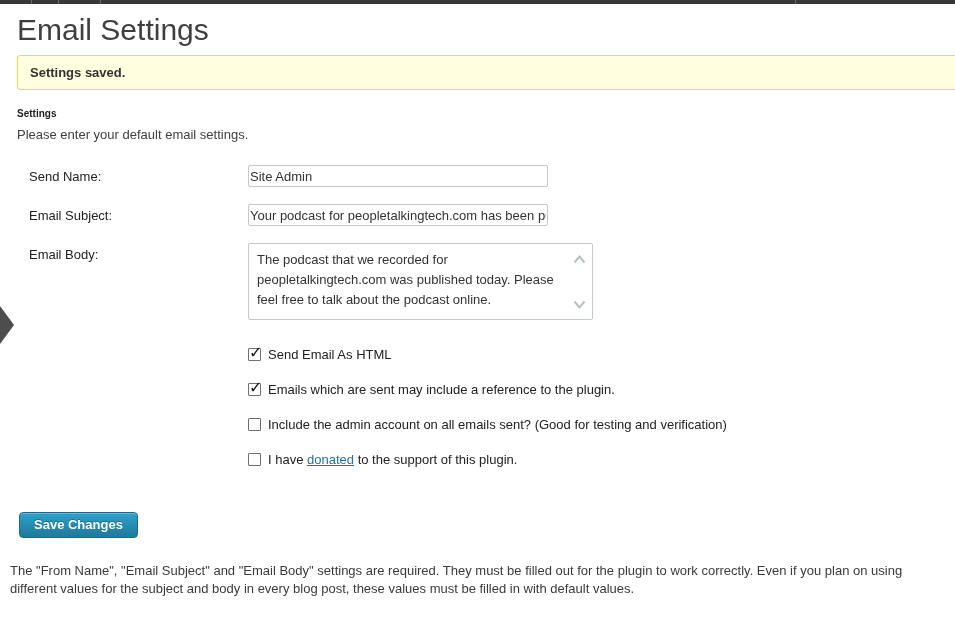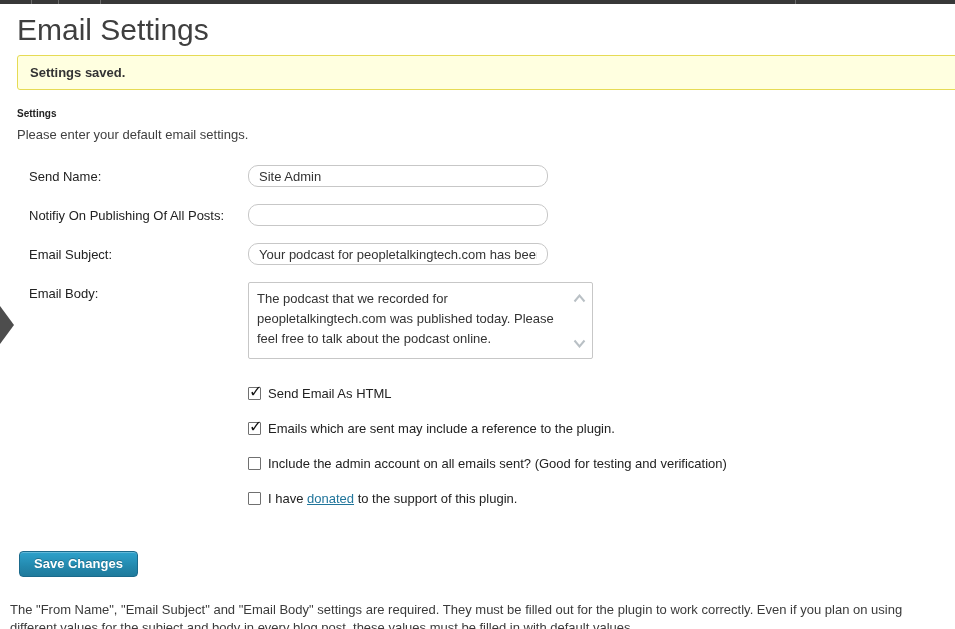--- a/index.html
+++ b/index.html
@@ -59,22 +59,22 @@
     display: grid;
     grid-template-columns: 231px auto;
     align-items: start;
     margin-bottom: 17px;
   }
   .form-row .row-label { padding: 4px 0 0 12px; color: #222; }
 
   input.text-input {
     width: 300px; height: 22px;
     border: 1px solid #c7c7c7;
-    border-radius: 10px;
-    padding: 2px 10px;
+    border-radius: 2px;
+    padding: 2px 1px;
     font-family: "Liberation Sans", "DejaVu Sans", sans-serif;
     font-size: 13px; color: #333;
     background: #fff;
     outline: none;
   }
 
   .textarea-wrap { position: relative; width: 345px; }
   textarea.body-textarea {
     width: 345px; height: 77px;
     border: 1px solid #c7c7c7;
@@ -163,24 +163,20 @@
   <h3 class="section-heading">Settings</h3>
   <p class="section-desc">Please enter your default email settings.</p>
 
   <div class="form-table">
 
     <div class="form-row">
       <div class="row-label">Send Name:</div>
       <div><input type="text" class="text-input" value="Site Admin" style=""></div>
     </div>
 
-    <div class="form-row">
-      <div class="row-label">Notifiy On Publishing Of All Posts:</div>
-      <div><input type="text" class="text-input" value="" style=""></div>
-    </div>
 
     <div class="form-row">
       <div class="row-label">Email Subject:</div>
       <div><input type="text" class="text-input" value="Your podcast for peopletalkingtech.com has been publi" style=""></div>
     </div>
 
     <div class="form-row">
       <div class="row-label">Email Body:</div>
       <div class="textarea-wrap">
         <textarea class="body-textarea" style="">The podcast that we recorded for peopletalkingtech.com was published today. Please feel free to talk about the podcast online.</textarea>

